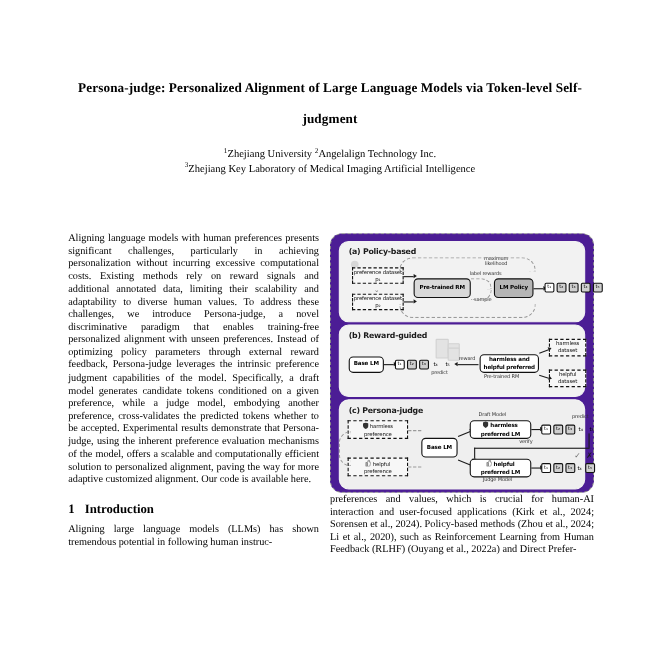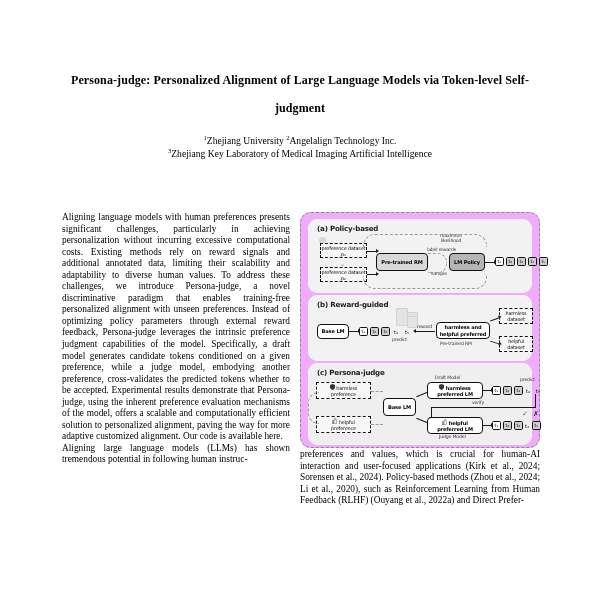--- a/index.html
+++ b/index.html
@@ -56,21 +56,21 @@
   .caption{
     font-size:9.1px;line-height:11.2px;text-align:justify;margin:8px 0 0 0;
   }
 
   
   .figure{
     position:relative;width:240px;height:236px;
     box-sizing:border-box;
     border:1.3px dashed #8a8a8a;
     border-radius:11px;
-    background:#f0abfc;
+    background:#4c1d95;
   }
   .panel{
     position:absolute;left:7px;right:7px;
     border-radius:9px;
     background:#f2f2f2;
     border:1px solid #f2f2f2;
   }
   .panel.p-a{top:6px;height:72px;}
   .panel.p-b{top:82px;height:64px;}
   .panel.p-c{top:150px;height:80px;background:#efefef;}
@@ -169,20 +169,23 @@
 
 
   <div class="affil">
     <div><sup>1</sup>Zhejiang University  <sup>2</sup>Angelalign Technology Inc.</div>
     <div><sup>3</sup>Zhejiang Key Laboratory of Medical Imaging Artificial Intelligence</div>
   </div>
 
   <div class="col-left">
     <p class="body">Aligning language models with human preferences presents significant challenges, particularly in achieving personalization without incurring excessive computational costs. Existing methods rely on reward signals and additional annotated data, limiting their scalability and adaptability to diverse human values. To address these challenges, we introduce Persona-judge, a novel discriminative paradigm that enables training-free personalized alignment with unseen preferences. Instead of optimizing policy parameters through external reward feedback, Persona-judge leverages the intrinsic preference judgment capabilities of the model. Specifically, a draft model generates candidate tokens conditioned on a given preference, while a judge model, embodying another preference, cross-validates the predicted tokens whether to be accepted. Experimental results demonstrate that Persona-judge, using the inherent preference evaluation mechanisms of the model, offers a scalable and computationally efficient solution to personalized alignment, paving the way for more adaptive customized alignment. Our code is available here.</p>
 
+    <div class="sec-head">
+      <span class="num">1</span><span>Introduction</span>
+    </div>
     <p class="body">Aligning large language models (LLMs) has shown tremendous potential in following human instruc-</p>
   </div>
 
   <div class="col-right">
 
     <div class="figure">
 
       <div class="panel p-a">
         <div class="panel-title">(a) Policy-based</div>
 

